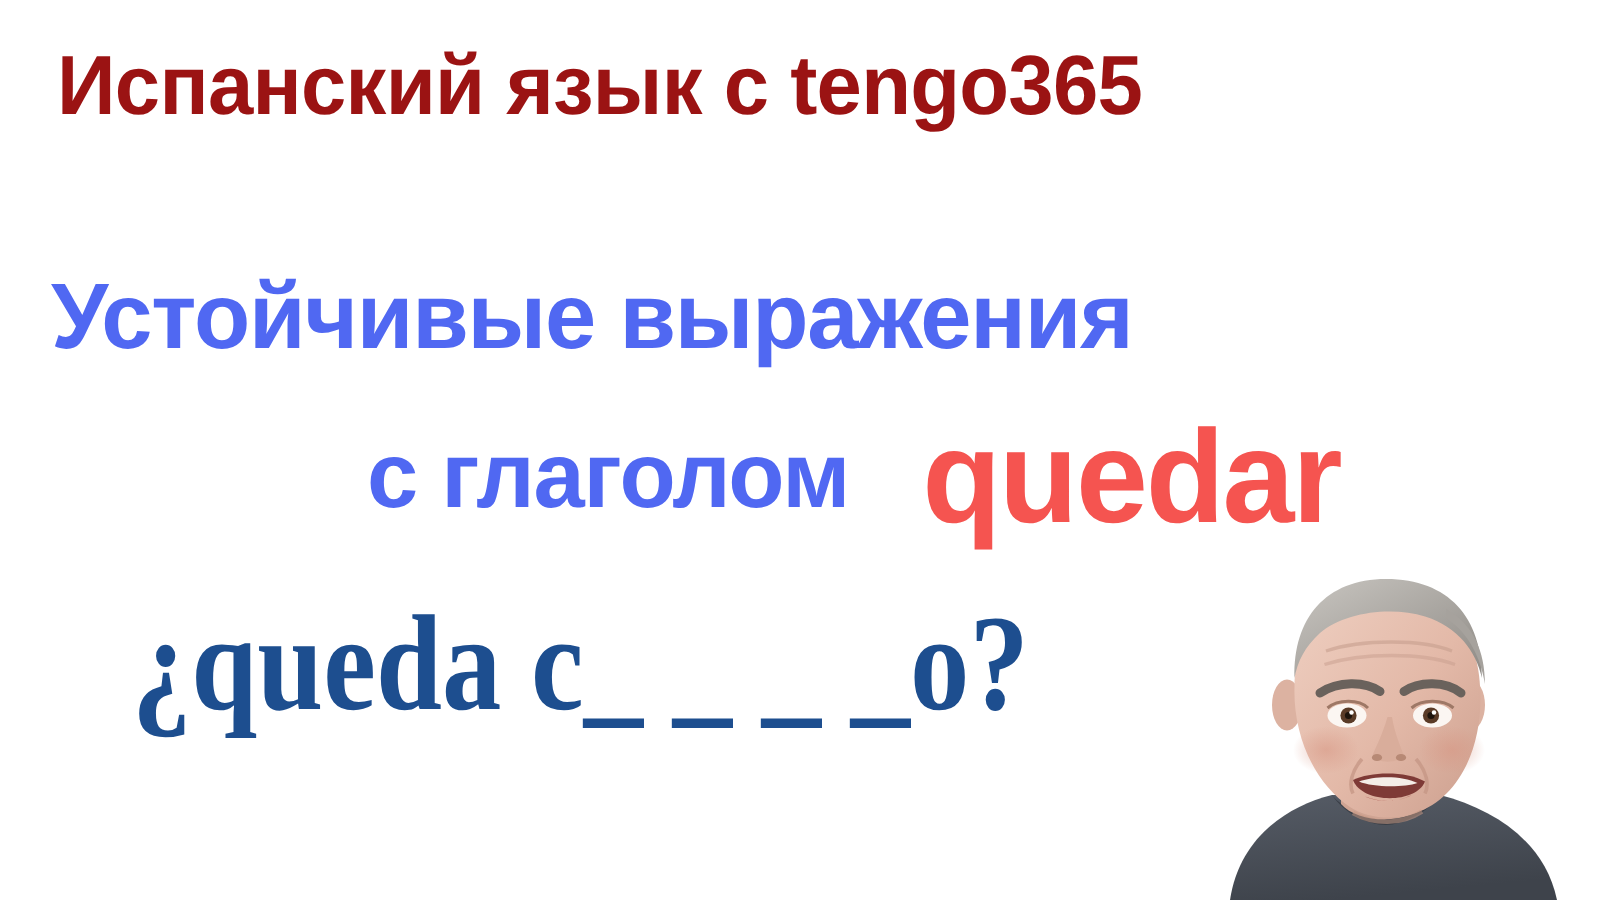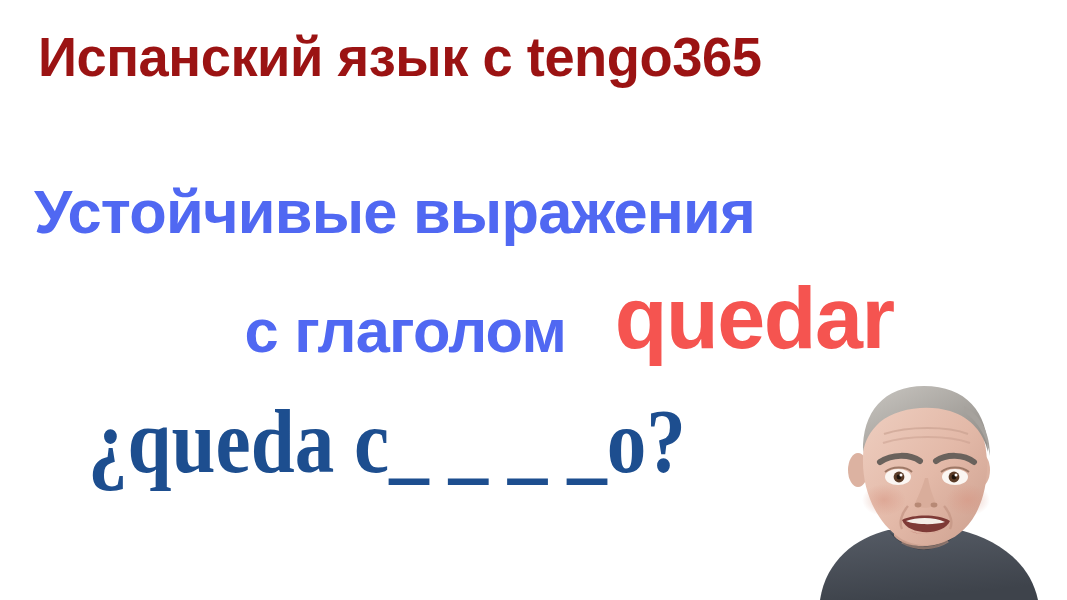--- a/index.html
+++ b/index.html
@@ -56,21 +56,21 @@
     white-space: nowrap;
     transform: scaleX(0.99);
     transform-origin: left center;
   }
 
   .headline-row-2 {
     position: absolute;
     left: 243px;
     top: 96px;
     display: flex;
-    align-items: flex-end;
+    align-items: center;
     white-space: nowrap;
   }
 
   .verb-prefix {
     font-family: "Liberation Sans", sans-serif;
     font-weight: bold;
     font-size: 62px;
     line-height: 1.0;
     letter-spacing: -0.8px;
     color: #5068F2;

